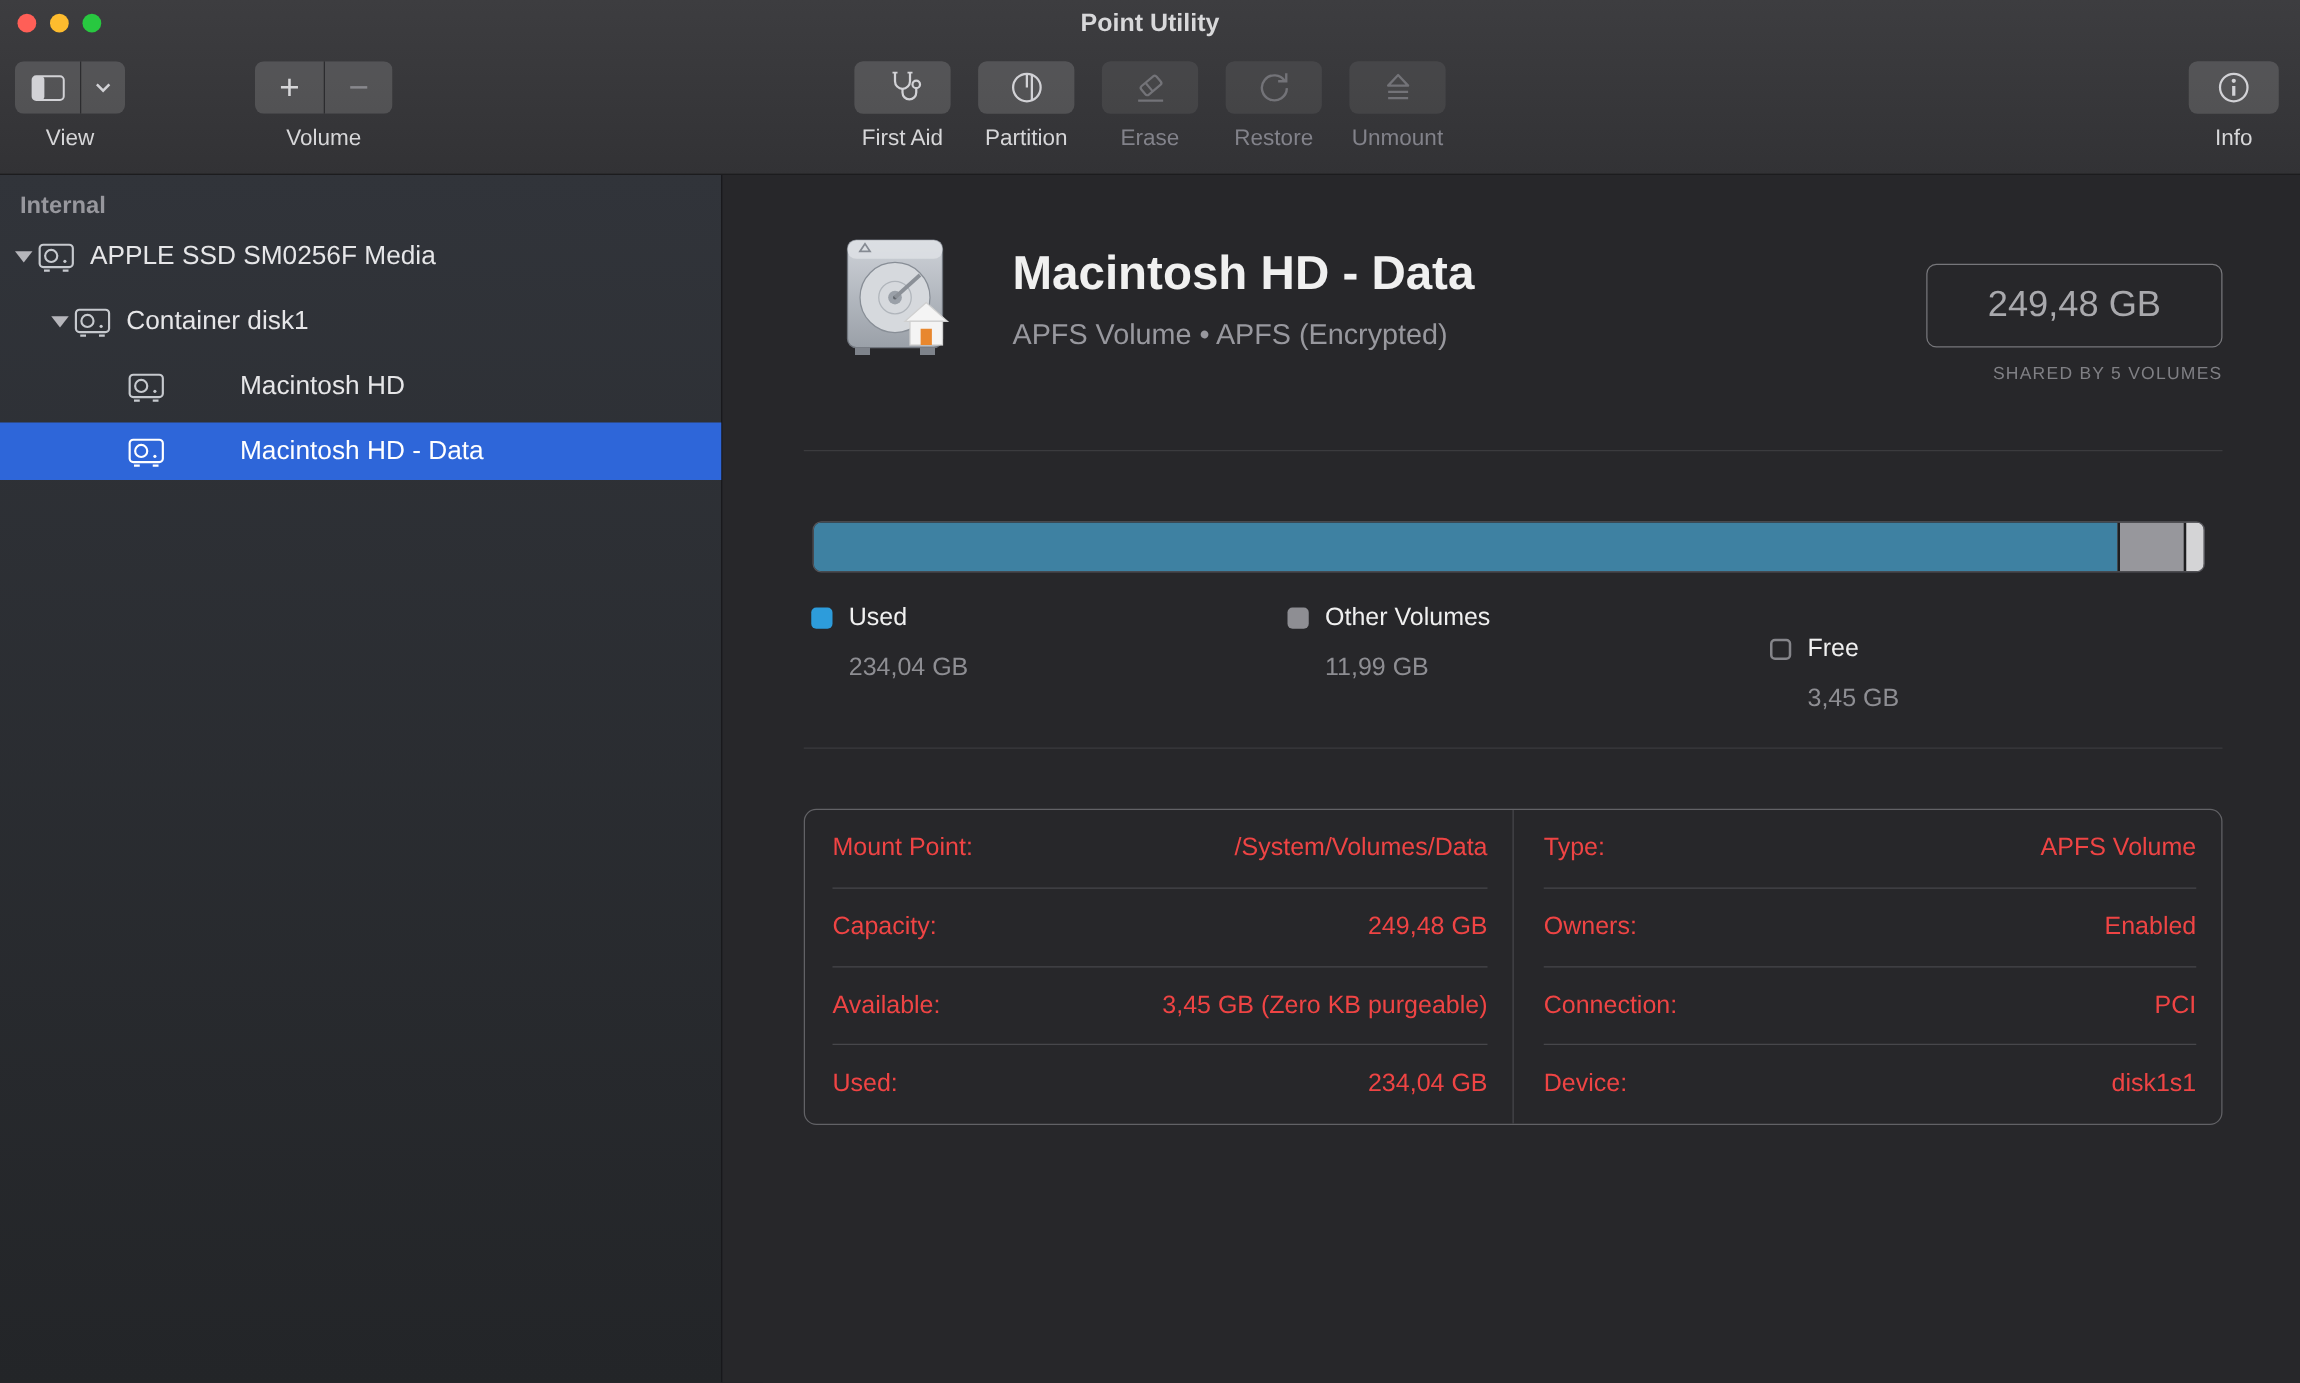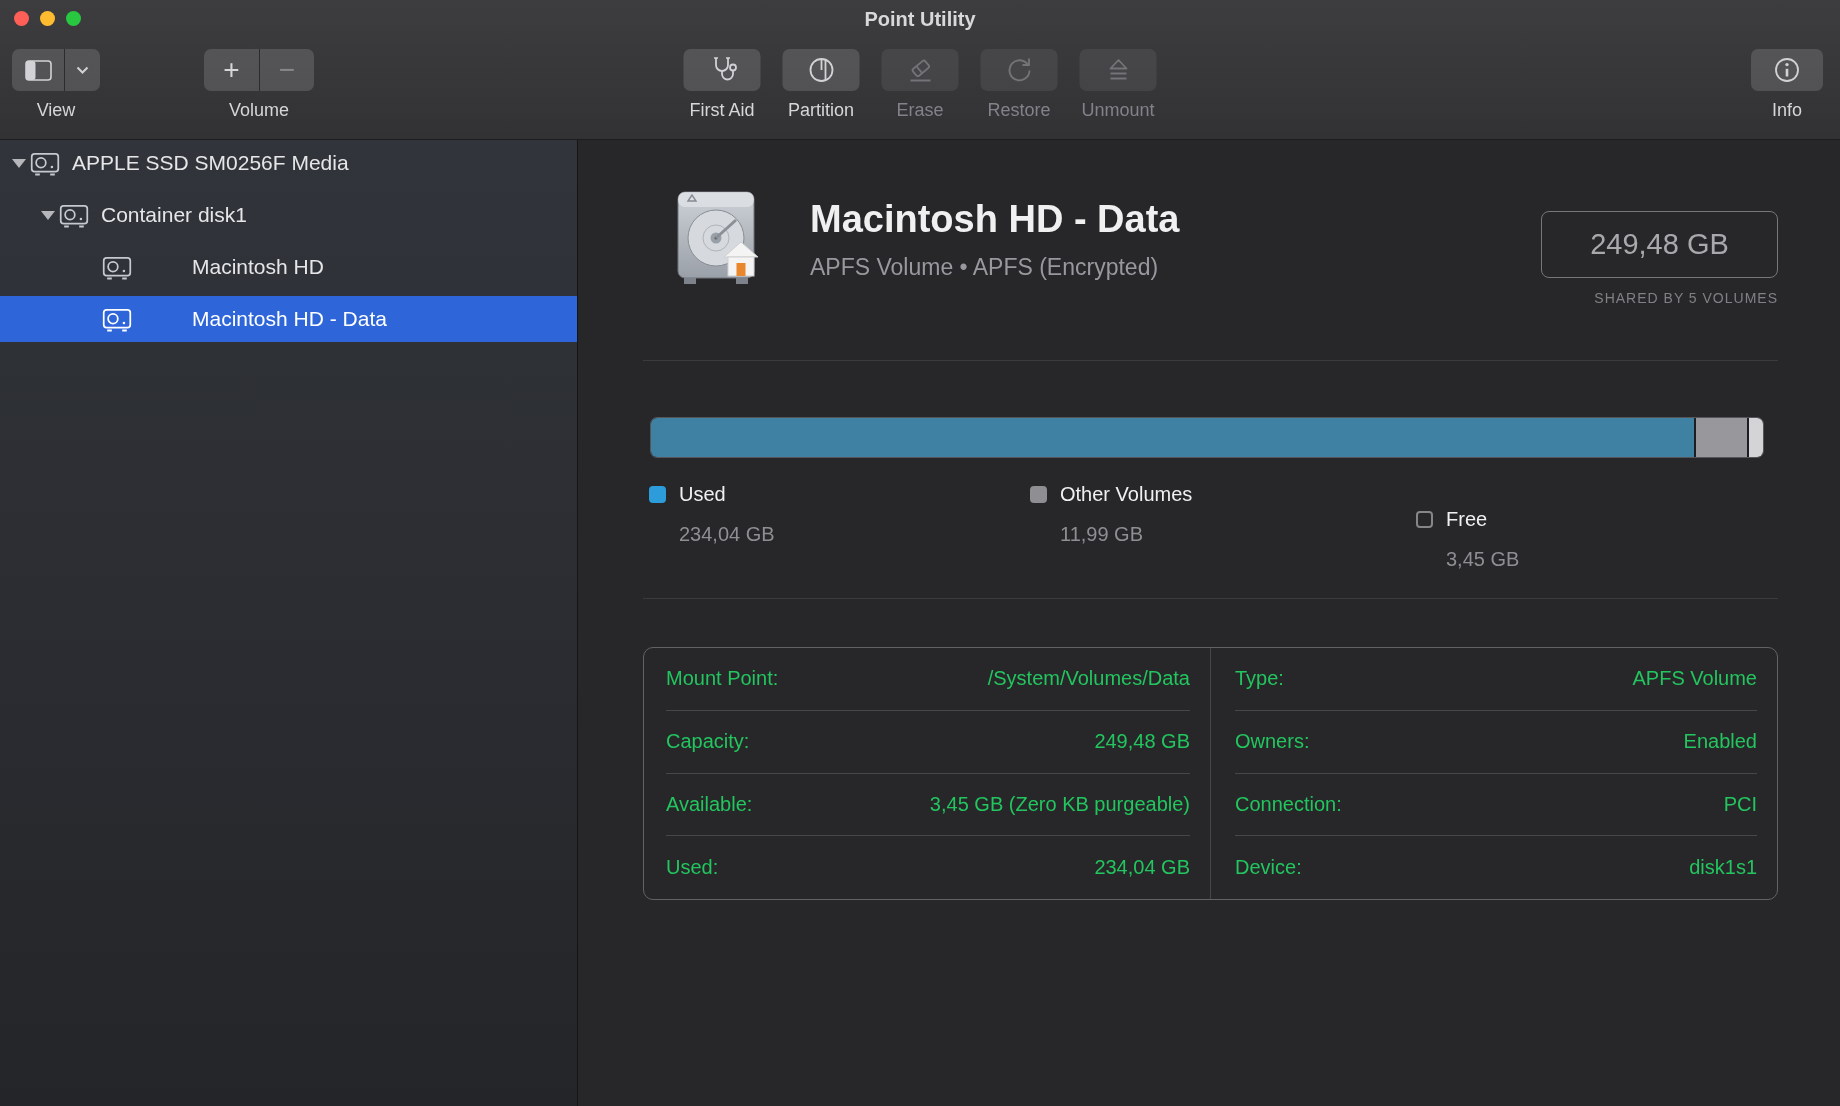--- a/index.html
+++ b/index.html
@@ -126,21 +126,21 @@
   .details-box {
     position: absolute; left: 65px; right: 62px; top: 507px; height: 253px;
     border: 1px solid #626266; border-radius: 10px;
     display: grid; grid-template-columns: 566px 1fr;
     overflow: hidden;
   }
   .det-col { padding: 0 20px 0 22px; }
   .det-col.right { border-left: 1px solid #47474b; padding: 0 20px 0 24px; }
   .det-row {
     height: 62.75px; display: flex; align-items: center; justify-content: space-between;
-    font-size: 20px; color: #22c55e; border-bottom: 1px solid #47474b;
+    font-size: 20px; color: #ef4444; border-bottom: 1px solid #47474b;
   }
   .det-row:last-child { border-bottom: none; }
   .det-label { white-space: nowrap; }
   .det-value { white-space: nowrap; text-align: right; }
 
   svg { display: block; }
 </style>
 </head>
 <body>
 
@@ -271,20 +271,21 @@
             </svg>
           </span>
         </div>
         <div class="tb-label">Info</div>
       </div>
     </div>
   </div>
 </div>
 
 <div class="sidebar">
+  <div class="sb-section">Internal</div>
 
   <div class="sb-row ind0">
     <span class="tri-slot">
         <span class="tri"></span>
       </span>
     <span class="sb-icon">
       <svg width="30" height="26" viewBox="0 0 26 22" fill="none" stroke="currentColor" stroke-width="1.5">
         <rect x="1.5" y="3" width="23" height="15.5" rx="2.5"></rect>
         <circle cx="9.5" cy="10.8" r="4.2"></circle>
         <circle cx="19" cy="14.5" r="1.1" fill="currentColor" stroke="none"></circle>

